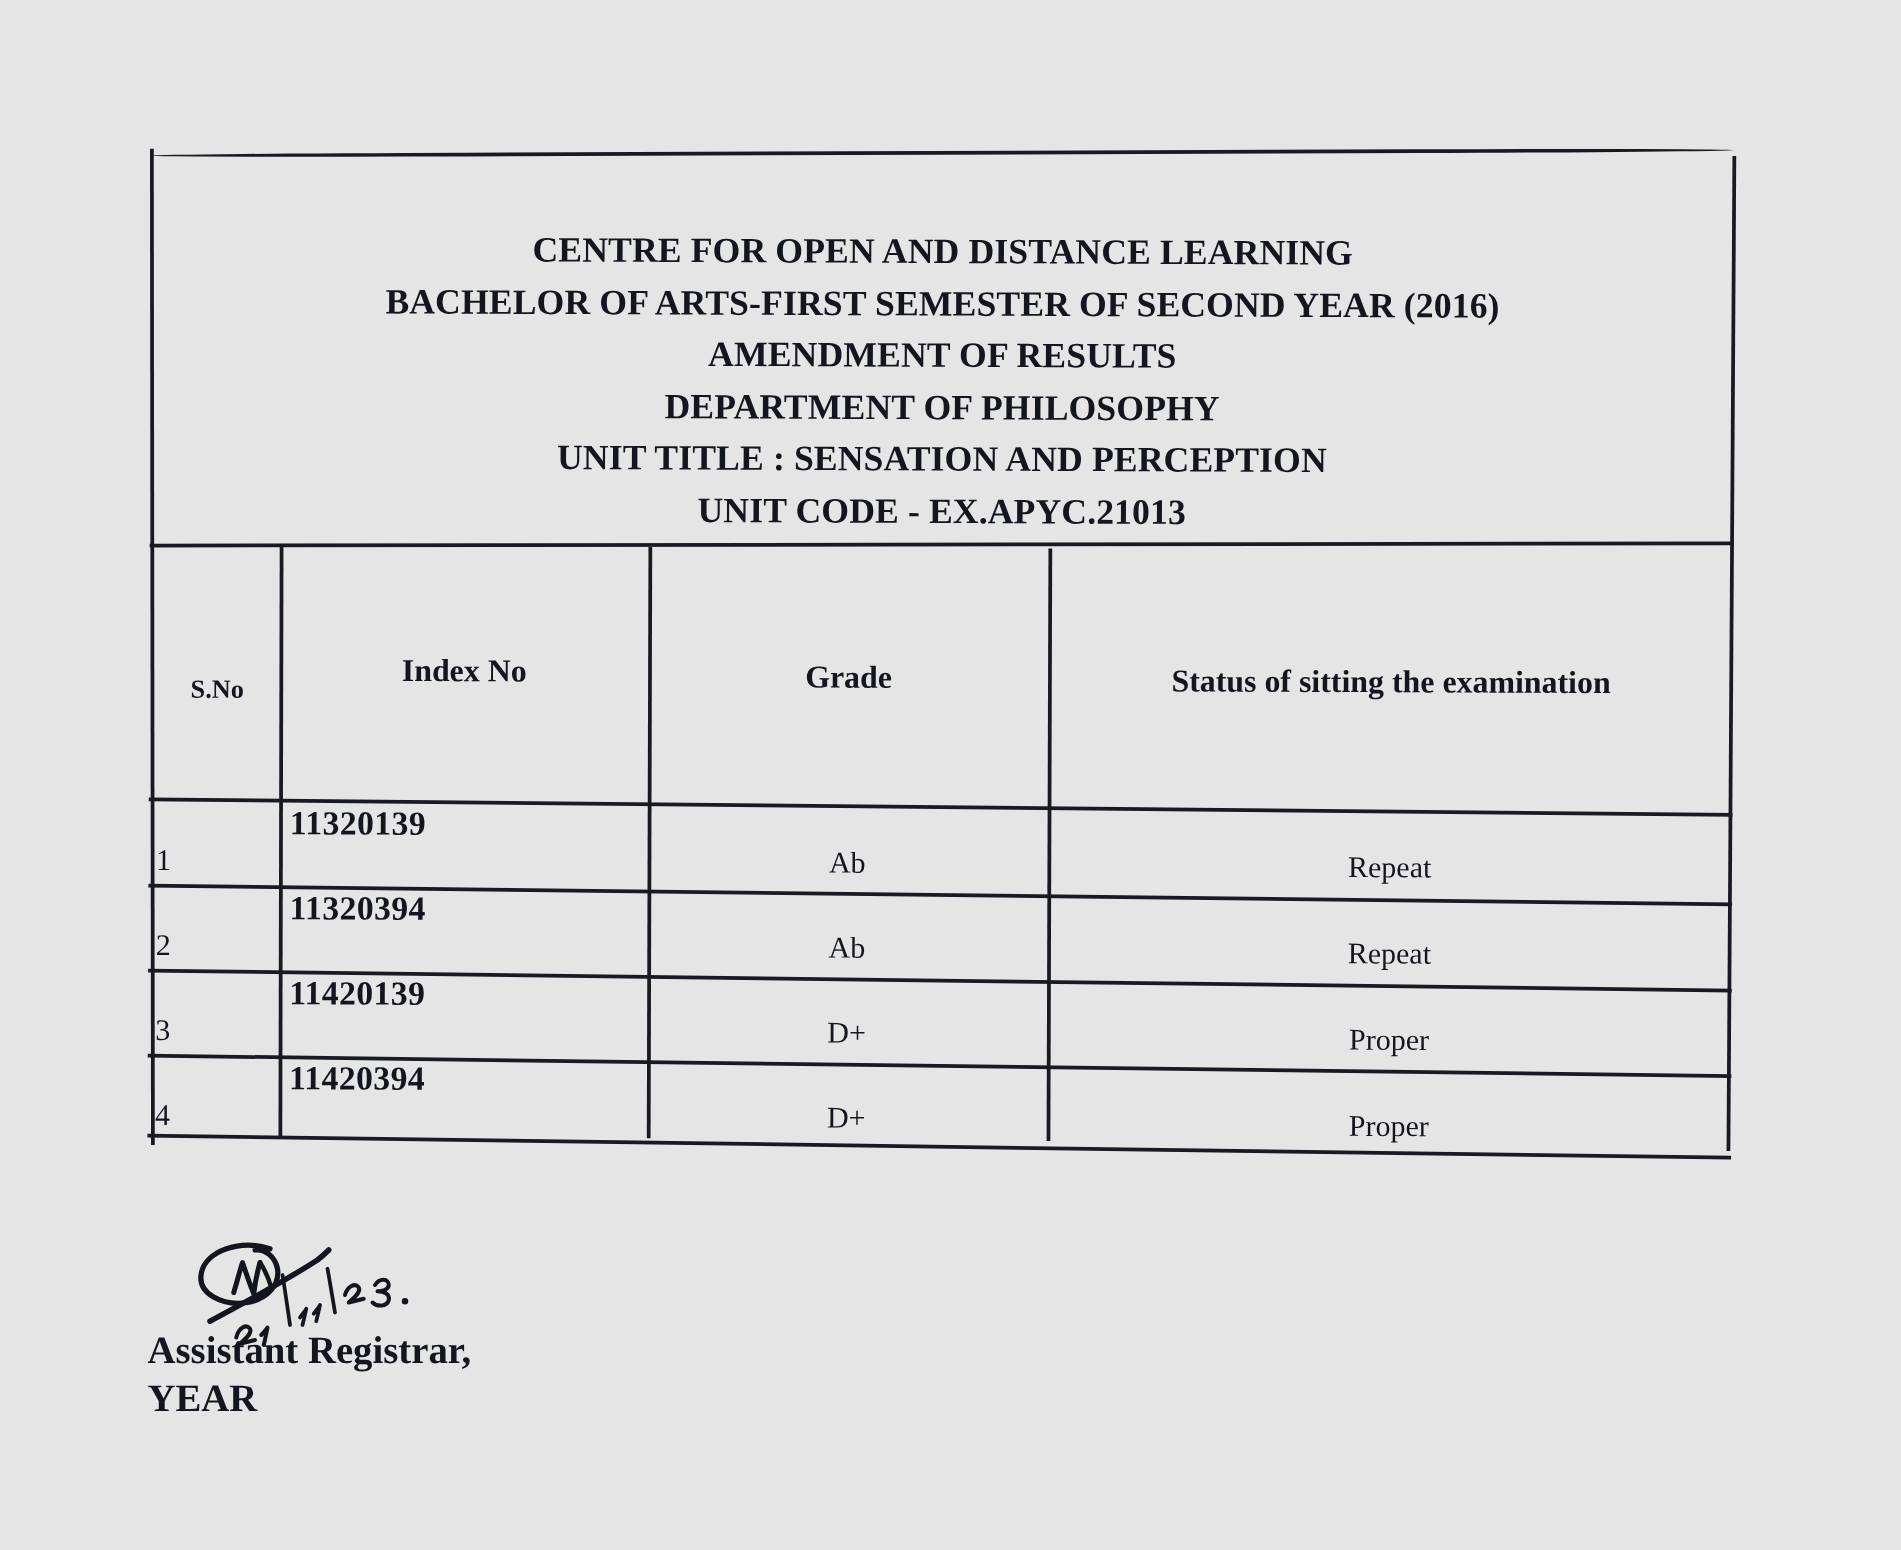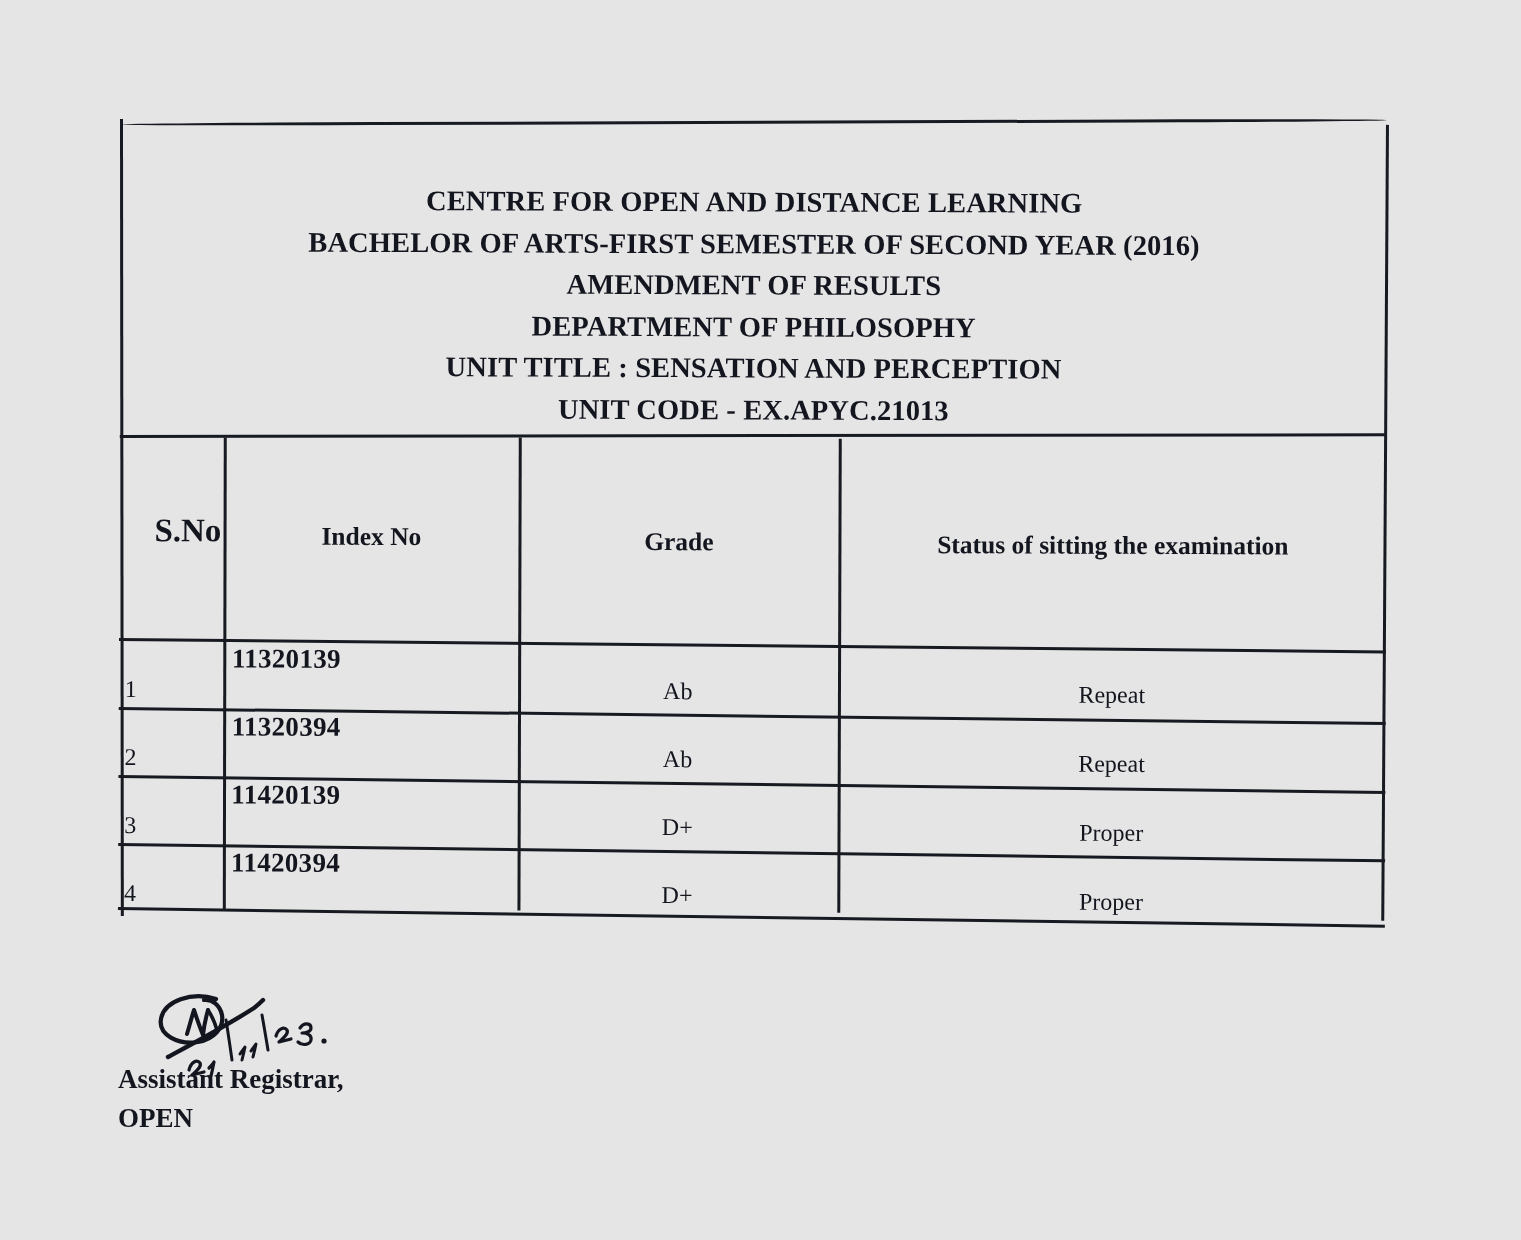--- a/index.html
+++ b/index.html
@@ -119,21 +119,21 @@
   #vrule-3 { left: 719px; top: 1px;  height: 474px; transform: rotate(-0.04deg); }
 
   
   .th {
     position: absolute;
     font-weight: bold;
     font-size: 25px;
     color: #14161f;
     white-space: nowrap;
   }
-  #th-sno    { left: 7px;   top: 77px;  width: 95px;  text-align: right; font-size: 33px; }
+  #th-sno    { left: 7px;   top: 104px;  width: 95px;  text-align: center; font-size: 21px; }
   #th-index  { left: 107px; top: 86px;  width: 290px; text-align: center; font-size: 25.5px; }
   #th-grade  { left: 402px; top: 90px;  width: 315px; text-align: center; font-size: 25.5px; }
   #th-status { left: 722px; top: 92px;  width: 543px; text-align: center; font-size: 25.5px; }
 
   
   .row-band {
     position: absolute;
     left: 0;
     width: 1267px;
     height: 68px;
@@ -200,21 +200,21 @@
     left: 36px;
     top: 0px;
     width: 250px;
     height: 92px;
     pointer-events: none;
   }
   .sig-name {
     position: absolute;
     left: 0;
     font-weight: bold;
-    font-size: 27px;
+    font-size: 31px;
     line-height: 39px;
     color: #14161f;
     white-space: nowrap;
   }
   #sig-role  { top: 72px; }
   #sig-dept  { top: 111px; }
 </style>
 </head>
 <body>
 
@@ -309,16 +309,16 @@
 
         <path d="M122 48 C 124 41, 130 38, 133 42 C 135 46, 129 50, 125 54 C 129 53, 133 52, 137 51" stroke-width="3.2"></path>
 
         <path d="M146 40 C 150 34, 157 35, 157 40 C 157 44, 151 45, 148 45 C 153 45, 158 47, 157 52 C 156 57, 148 58, 144 54" stroke-width="3.2"></path>
 
         <circle cx="170" cy="53" r="2.6" fill="#14161f" stroke="none"></circle>
       </g>
     </svg>
 
     <div class="sig-name" id="sig-role">Assistant Registrar,</div>
-    <div class="sig-name" id="sig-dept">OPEN</div>
+    <div class="sig-name" id="sig-dept">YEAR</div>
   </div>
 
 </div>
 
 </body></html>

